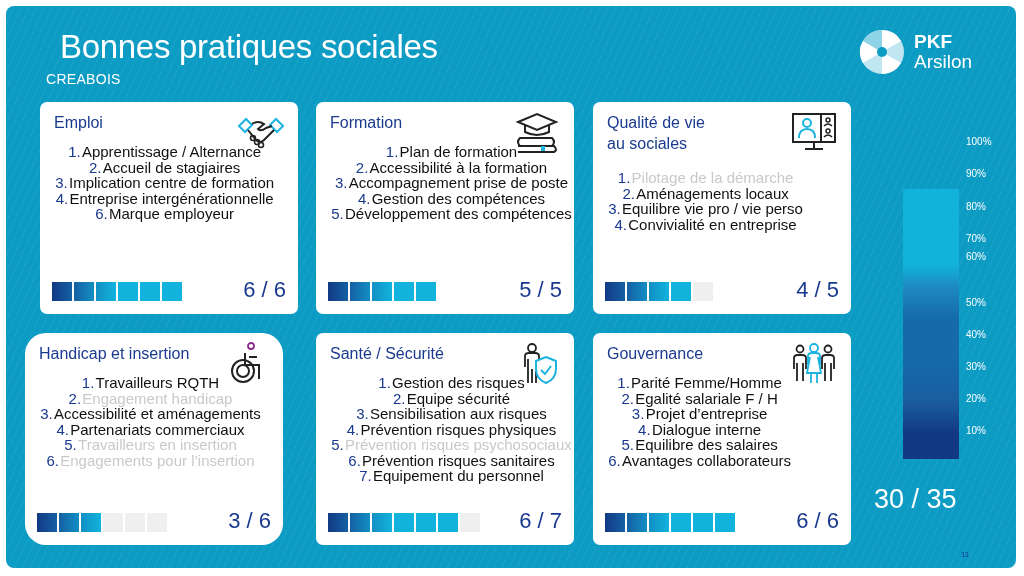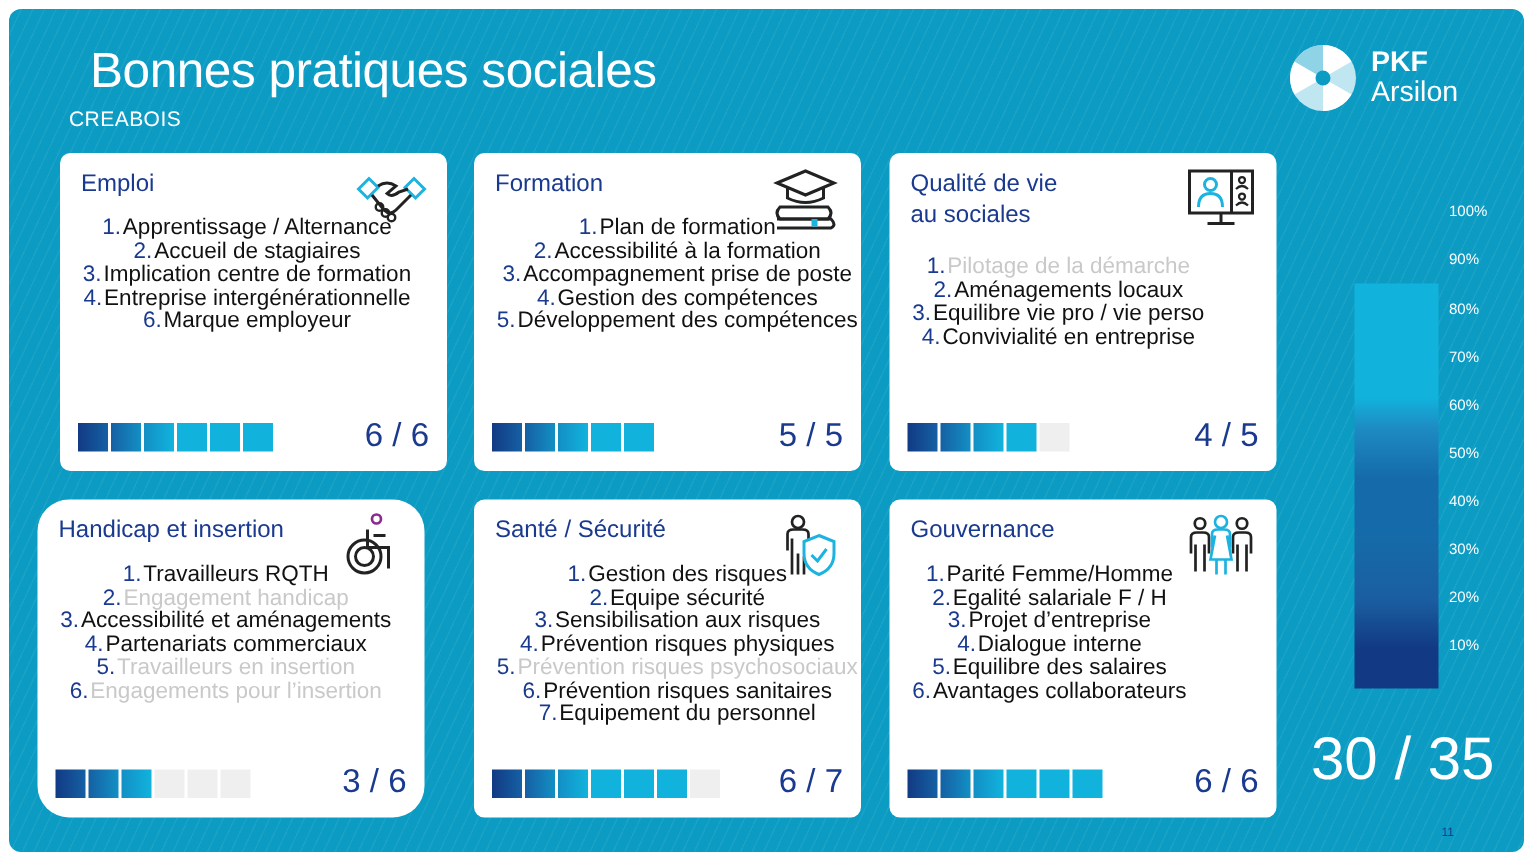--- a/index.html
+++ b/index.html
@@ -22,21 +22,21 @@
   .items li{white-space:nowrap;}
   .items li .num{color:#1a3a8f;display:inline-block;width:15px;}
   .items li.off{color:#c9c9c9;}
   .bar{position:absolute;left:12px;top:180px;display:flex;gap:2px;}
   .seg{width:20px;height:19px;background:#efefef;}
   .score{position:absolute;right:12px;top:175px;color:#1a3a8f;font-size:22px;}
   .gauge{position:absolute;left:897px;top:183px;width:56px;height:270px;
     background:linear-gradient(to top,#123a84 0%,#123a84 10%,#1a5ea0 22%,#156ba9 38%,#156ba9 52%,#1e8ac2 64%,#11b3dd 72%,#11b3dd 100%);}
   .ticks{position:absolute;left:960px;top:130px;}
   .tick{position:absolute;left:0;color:#ffffff;font-size:10px;width:40px;text-align:left;}
-  .total{position:absolute;left:868px;top:478px;color:#ffffff;font-size:40px;}
+  .total{position:absolute;left:868px;top:478px;color:#ffffff;font-size:27px;}
   .pagenum{position:absolute;left:955px;top:544px;color:#1a3a8f;font-size:8px;}
 </style>
 </head>
 <body>
 
 <div class="slide">
   <div class="hatch"></div>
 
   <div class="title">Bonnes pratiques sociales</div>
   <div class="subtitle">CREABOIS</div>
@@ -230,21 +230,21 @@
       </div>
     <div class="score">6 / 6</div>
   </div>
 
   <div class="gauge"></div>
   <div class="ticks">
     <div class="tick" style="top:0px;">100%</div>
     <div class="tick" style="top:32px;">90%</div>
     <div class="tick" style="top:65px;">80%</div>
     <div class="tick" style="top:97px;">70%</div>
-    <div class="tick" style="top:129px;">60%</div>
+    <div class="tick" style="top:115px;">60%</div>
     <div class="tick" style="top:161px;">50%</div>
     <div class="tick" style="top:193px;">40%</div>
     <div class="tick" style="top:225px;">30%</div>
     <div class="tick" style="top:257px;">20%</div>
     <div class="tick" style="top:289px;">10%</div>
   </div>
   <div class="total">30 / 35</div>
   <div class="pagenum">11</div>
 </div>
 

